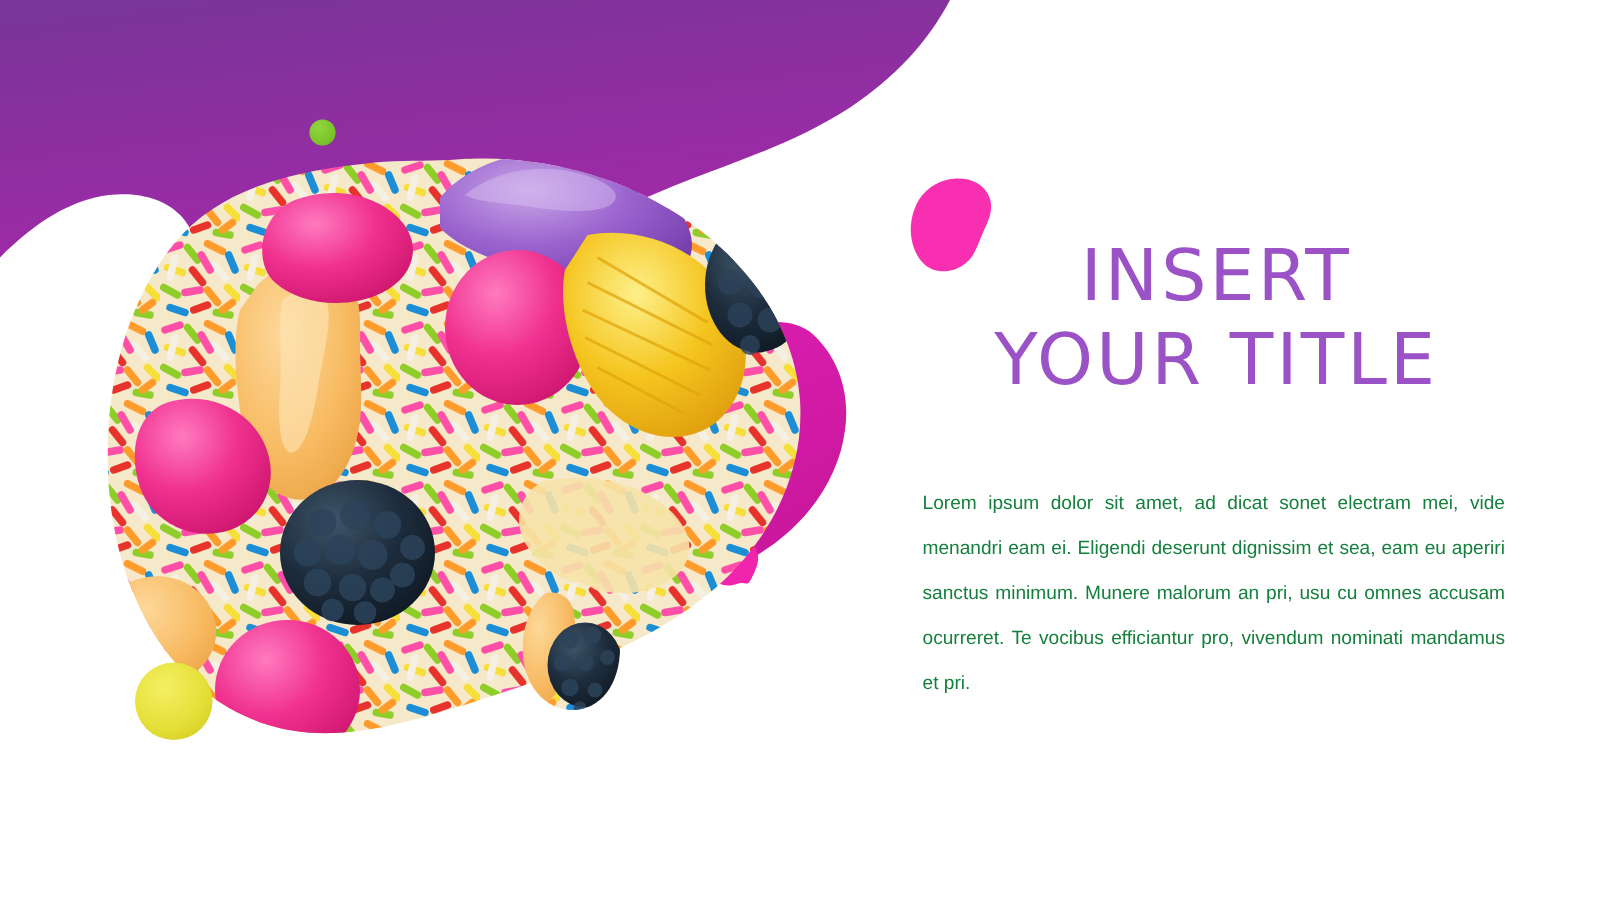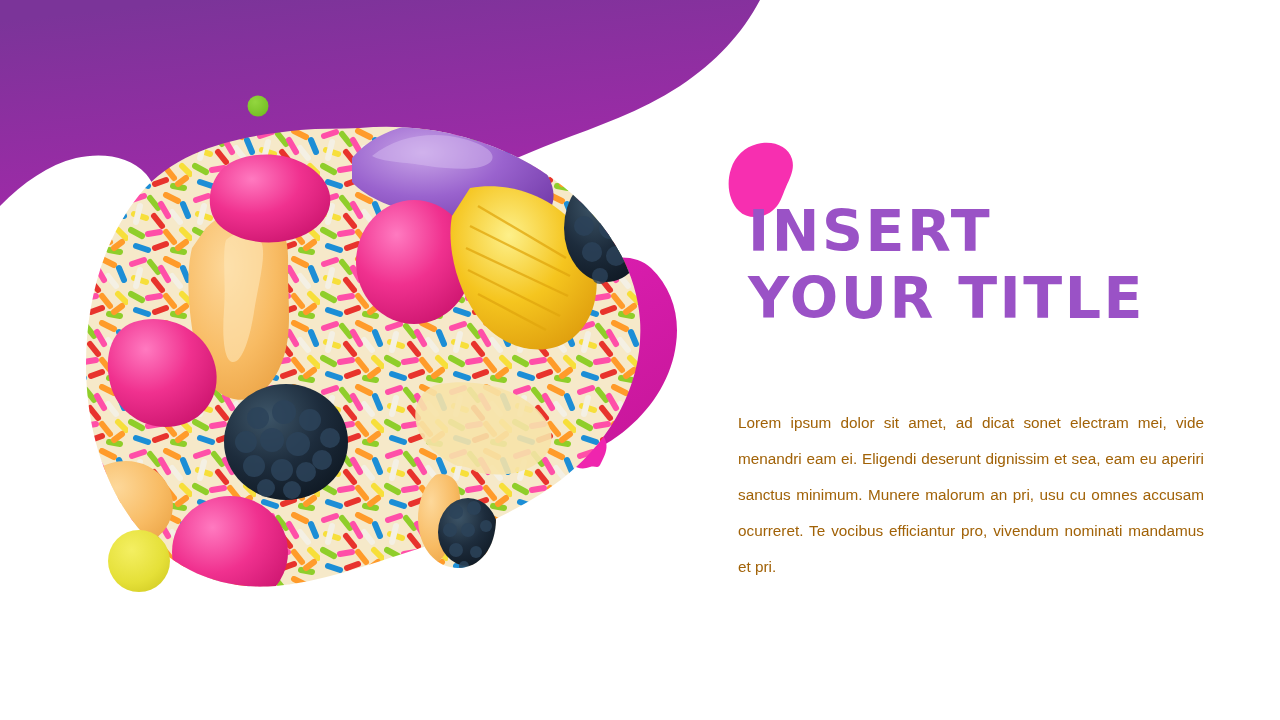--- a/index.html
+++ b/index.html
@@ -35,34 +35,35 @@
     position: absolute;
     left: 738px;
     top: 130px;
     width: 470px;
   }
   .bean-accent-wrap {
     position: relative;
     height: 58px;
   }
   .slide-title {
-    margin: 10px;
+    margin: 0;
     color: #9a52c6;
     font-family: "DejaVu Sans", sans-serif;
-    font-weight: 700;
+    font-weight: 400;
     font-size: 57px;
     line-height: 1.18;
     letter-spacing: 2.5px;
     text-transform: uppercase;
     white-space: pre-line;
+    text-align: center;
   }
   .slide-body {
     margin: 0;
     padding-top: 62px;
-    color: #a16207;
+    color: #15803d;
     font-family: "Liberation Sans", sans-serif;
     font-size: 15.3px;
     line-height: 2.36;
     text-align: justify;
     width: 466px;
   }
 </style>
 </head>
 <body>
 

